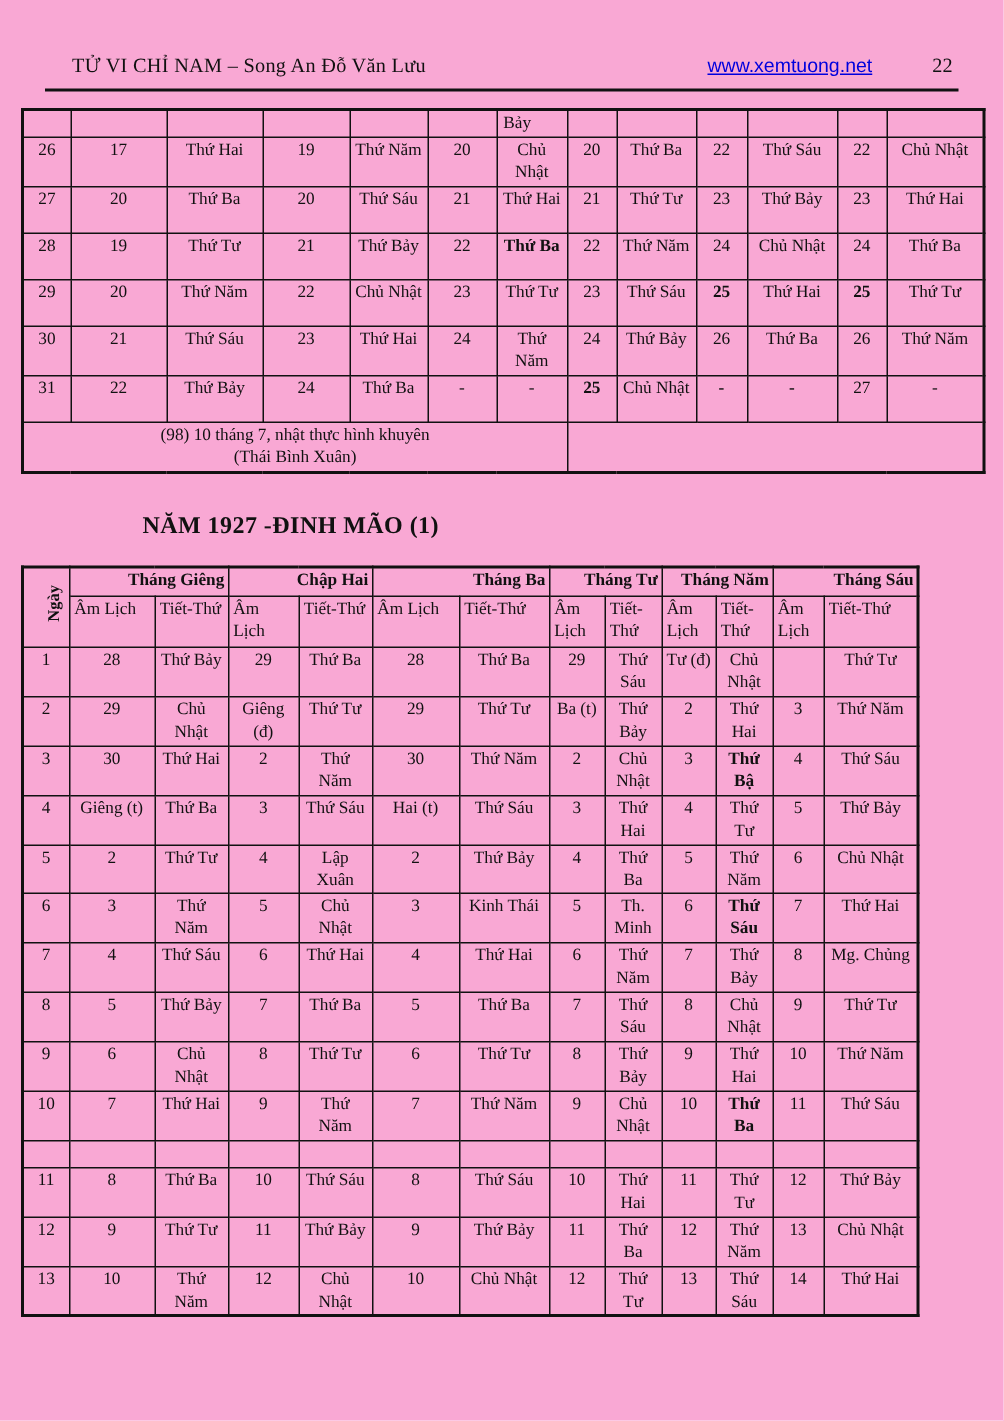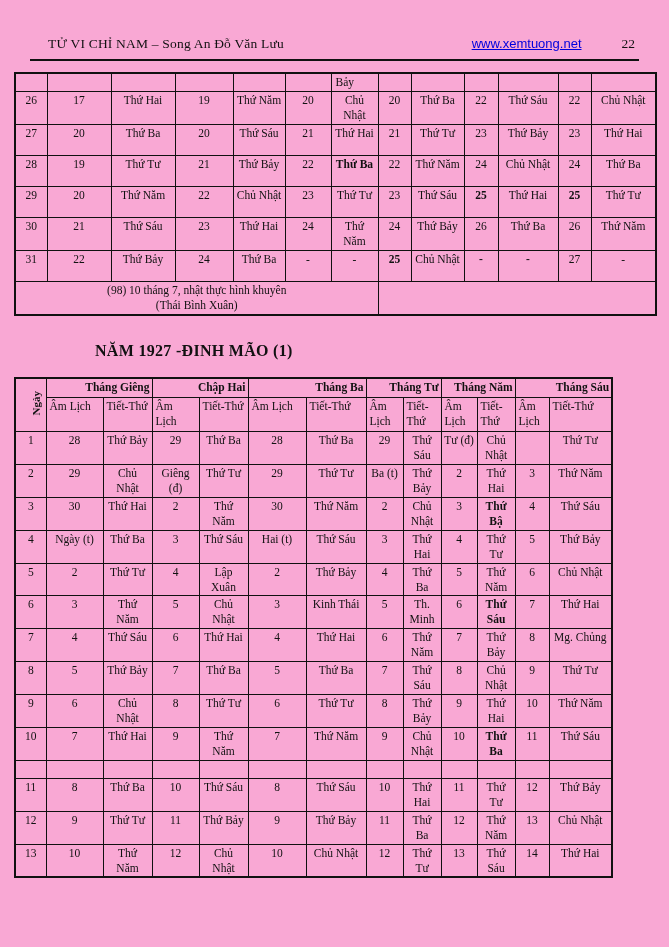--- a/index.html
+++ b/index.html
@@ -281,21 +281,21 @@
           <td>Thứ Năm</td>
           <td>2</td>
           <td>Chủ Nhật</td>
           <td>3</td>
           <td class="b">Thứ Bậ</td>
           <td>4</td>
           <td>Thứ Sáu</td>
         </tr>
         <tr>
           <td>4</td>
-          <td>Ngày (t)</td>
+          <td>Giêng (t)</td>
           <td>Thứ Ba</td>
           <td>3</td>
           <td>Thứ Sáu</td>
           <td>Hai (t)</td>
           <td>Thứ Sáu</td>
           <td>3</td>
           <td>Thứ Hai</td>
           <td>4</td>
           <td>Thứ Tư</td>
           <td>5</td>

